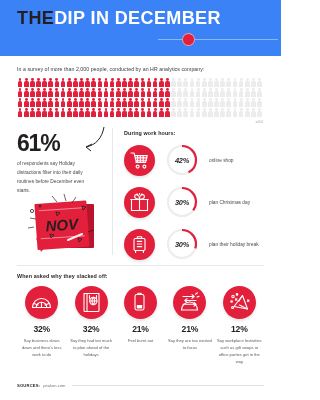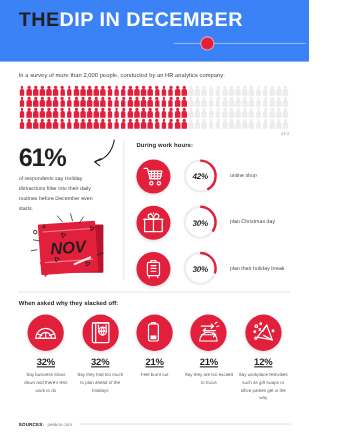--- a/index.html
+++ b/index.html
@@ -118,21 +118,20 @@
   .slack-col { flex:1; text-align:center; }
   .s-circle {
     width:33px; height:33px; border-radius:50%; background:#E2203C;
     margin:0 auto; position:relative;
     box-shadow:0 2px 3px rgba(0,0,0,.10);
   }
   .s-circle svg { position:absolute; left:6px; top:6px; }
   .s-pct {
     font-size:8.6px; font-weight:bold; color:#231f20; margin-top:5px;
     letter-spacing:-.2px;
-    text-decoration:underline;
   }
   .s-label {
     font-size:4.1px; color:#5a5a5a; line-height:1.75; margin-top:3px;
     padding:0 2px;
   }
 
   
   .footer { position:absolute; left:17px; bottom:12px; display:flex; align-items:center; width:247px; }
   .src-lbl { font-size:4.1px; font-weight:bold; color:#231f20; letter-spacing:.2px; }
   .src-val { font-size:4.1px; color:#7a7a7a; margin-left:3px; }

